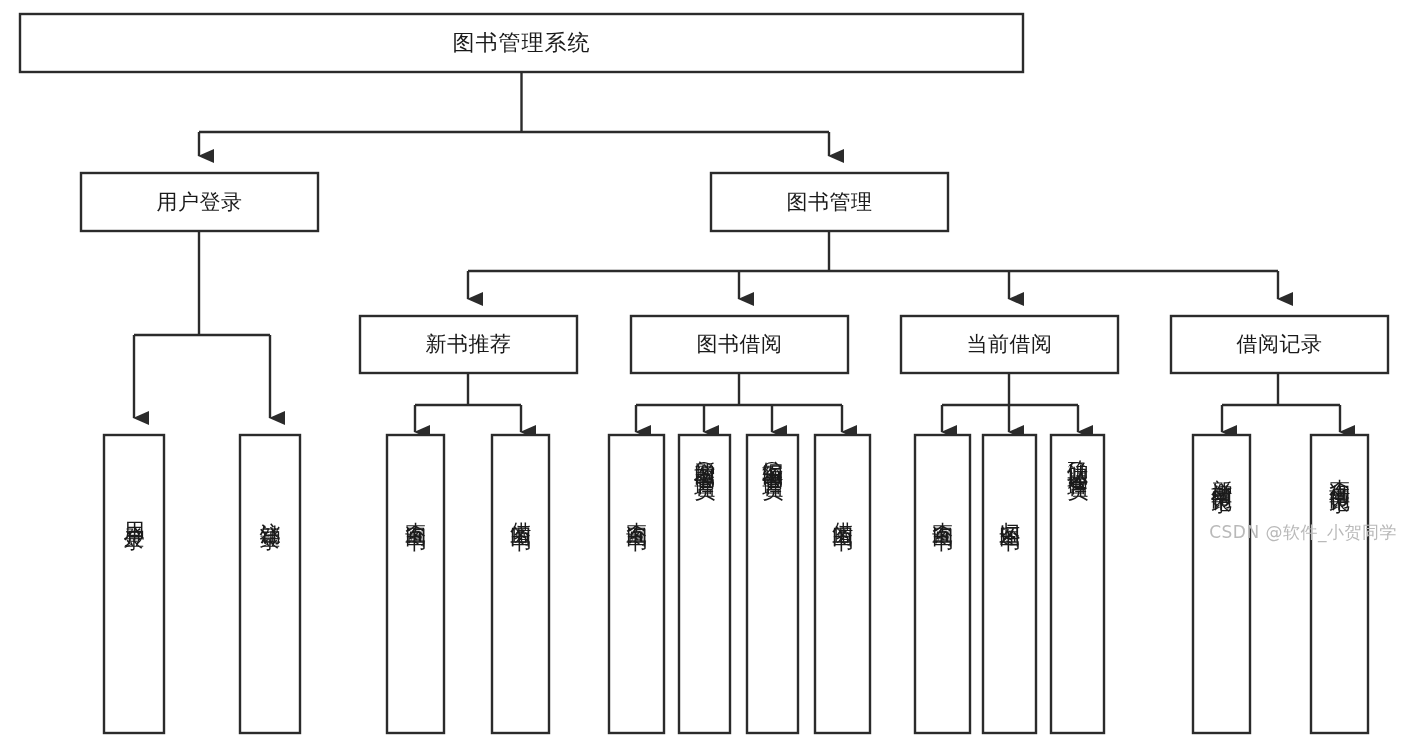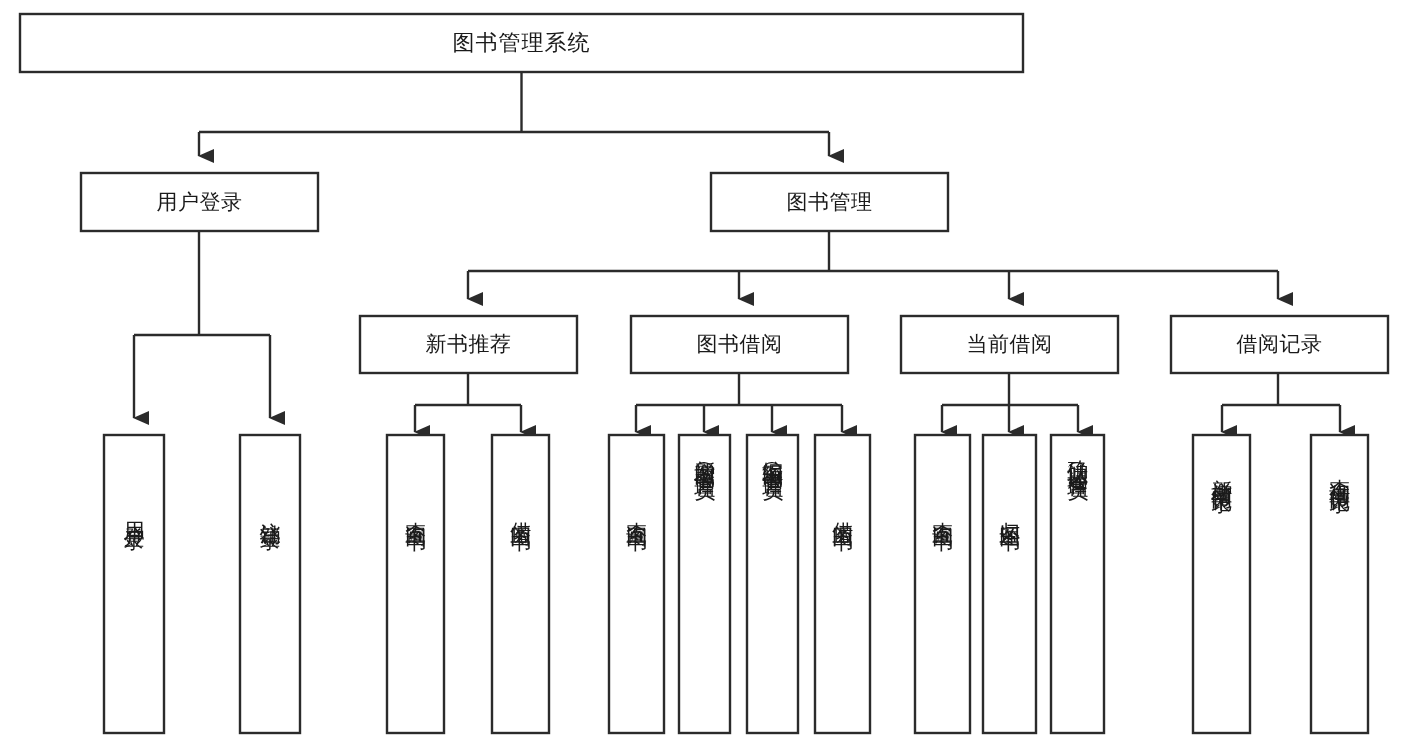--- a/index.html
+++ b/index.html
@@ -284,14 +284,15 @@
   </div>
 
   <div class="vlabel-wrap" style="left:1193px; top:462px; width:57px; height:271px;">
     <span class="vlabel">新增借阅记录</span>
   </div>
 
   <div class="vlabel-wrap" style="left:1311px; top:462px; width:57px; height:271px;">
     <span class="vlabel">查询借阅记录</span>
   </div>
 
+  <div class="watermark">CSDN @软件_小贺同学</div>
 
 </div>
 
 </body></html>

